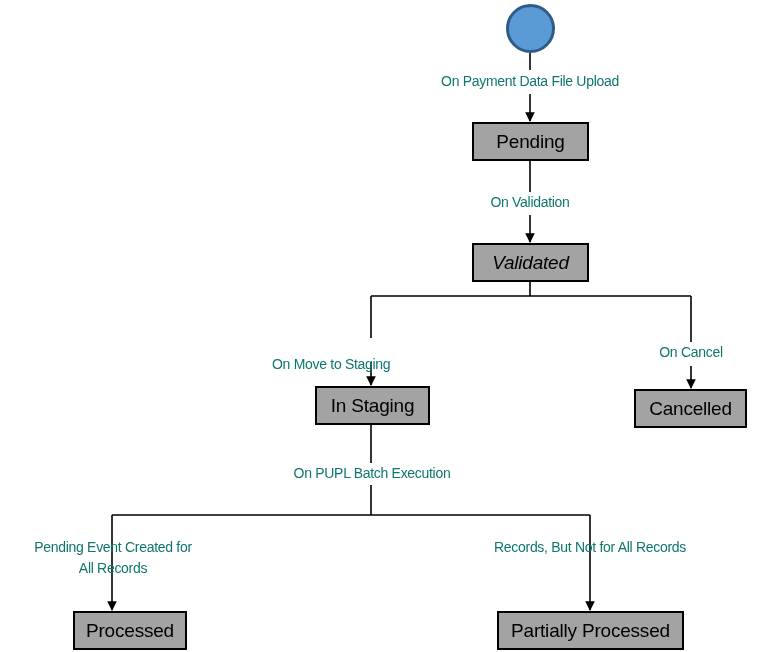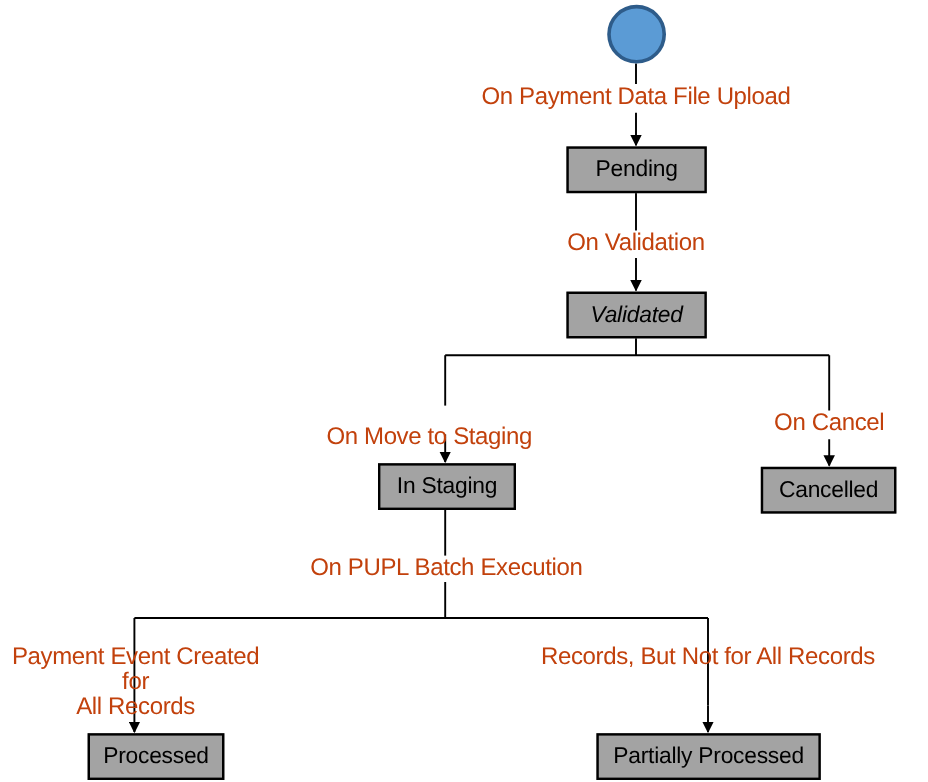--- a/index.html
+++ b/index.html
@@ -36,22 +36,22 @@
   }
   .start-node {
     position: absolute;
     box-sizing: border-box;
     border-radius: 50%;
     background: #5B9BD5;
     border: 3px solid #2E5C8A;
   }
   .edge-label {
     position: absolute;
-    color: #c2410c;
-    font-size: 20px;
+    color: #0f766e;
+    font-size: 14px;
     line-height: 21px;
     text-align: center;
     white-space: nowrap;
     letter-spacing: -0.3px;
   }
   .edge-label.wrap {
     white-space: normal;
   }
 </style>
 </head>
@@ -101,21 +101,21 @@
 
   <div class="edge-label" style="left:430px; top:192px; width:200px; text-align:center;">On Validation</div>
 
   <div class="edge-label" style="left:272px; top:354px; width:200px; text-align:left;">On Move to Staging</div>
 
   <div class="edge-label" style="left:631px; top:342px; width:120px; text-align:center;">On Cancel</div>
 
   <div class="edge-label" style="left:252px; top:463px; width:240px; text-align:center;">On PUPL Batch Execution</div>
 
   <div class="edge-label wrap" style="left:3px; top:537px; width:220px; text-align:center;">
-    <div>Payment Event Created for</div>
+    <div>Pending Event Created for</div>
     <div>All Records</div>
   </div>
 
   <div class="edge-label wrap" style="left:430px; top:537px; width:320px; text-align:center;">
     <div>Records, But Not for All Records</div>
   </div>
 
   <div class="node-box" style="left:472px; top:122px; width:117px; height:39px;">Pending</div>
 
   <div class="node-box" style="left:472px; top:243px; width:117px; height:39px;font-style:italic;">Validated</div>

